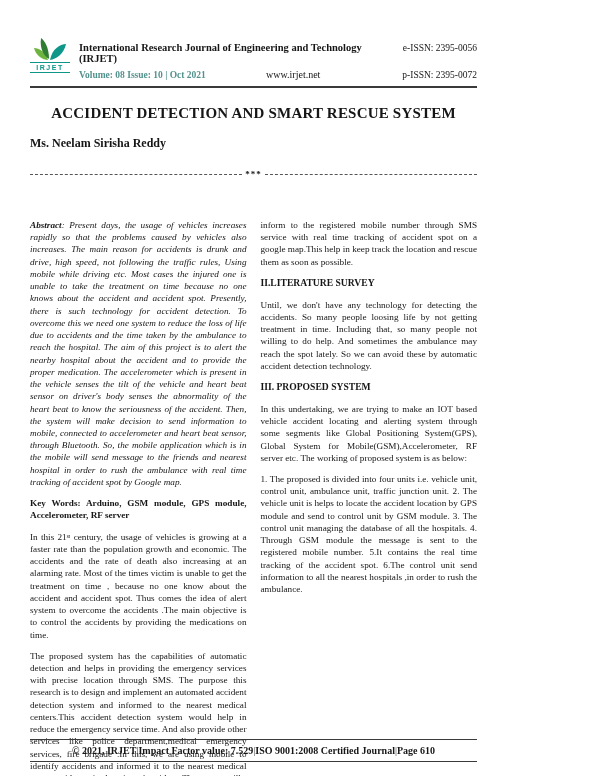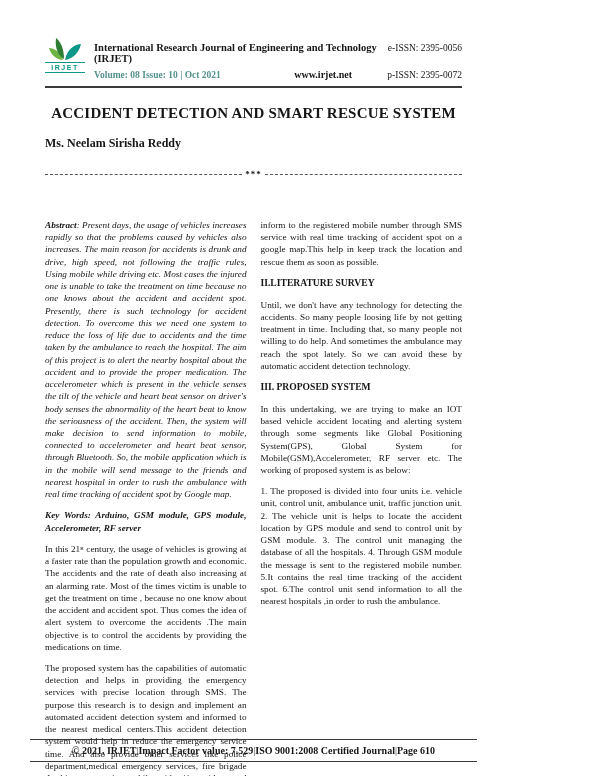--- a/index.html
+++ b/index.html
@@ -6,21 +6,21 @@
   html, body { margin: 0; padding: 0; }
   body {
     width: 600px; height: 776px;
     background: #ffffff;
     color: #161616;
     font-family: "Liberation Serif", serif;
   }
   .page {
     position: relative;
     width: 507px; height: 776px;
-    padding: 40px 45px 0;
+    padding: 40px 30px 0;
     overflow: hidden;
     background: #ffffff;
     border-radius: 23px;
   }
 
   
   .header {
     display: flex;
     align-items: flex-start;
     gap: 9px;
@@ -36,21 +36,21 @@
     border-top: 1px solid #0e9688;
     border-bottom: 1px solid #0e9688;
     padding: 1px 0; margin-top: 1px;
   }
   .header-text { flex: 1; padding-top: 2px; }
   .header-row1, .header-row2 { display: flex; align-items: baseline; }
   .journal-name { font-size: 10.5px; font-weight: bold; flex: 1; }
   .eissn, .pissn { font-size: 9.5px; font-weight: normal; margin-left: 8px; white-space: nowrap; }
   .header-row2 { margin-top: 5px; }
   .volume { font-size: 9.5px; font-weight: bold; color: #53918c; width: 47%; }
-  .website { font-size: 10px; font-weight: bold; flex: 1; text-align: center; }
+  .website { font-size: 10px; font-weight: normal; flex: 1; }
 
   
   .title {
     text-align: center;
     font-size: 15px; font-weight: bold;
     margin: 17px 0 5px;
     letter-spacing: 0.2px;
   }
   .author {
     text-align: left;
@@ -64,21 +64,21 @@
   
   .columns { display: flex; gap: 14px; margin-top: 40px; }
   .col {
     flex: 1; min-width: 0;
     font-size: 9.2px; line-height: 1.33;
     text-align: justify;
   }
   .col p { margin: 0 0 9px; }
   .abstract { font-style: italic; }
   .abstract .label { font-weight: bold; }
-  .keywords { font-weight: bold; font-style: italic; }
+  .keywords { font-weight: bold; }
   .heading { font-size: 9.6px; font-weight: bold; margin: 0 0 9px; }
 
   
   .footer {
     position: absolute;
     left: 30px; right: 30px; bottom: 14px;
     border-top: 1.5px solid #3a3a3a;
     border-bottom: 1.5px solid #3a3a3a;
     display: flex; justify-content: center; align-items: center;
     padding: 5px 8px;

